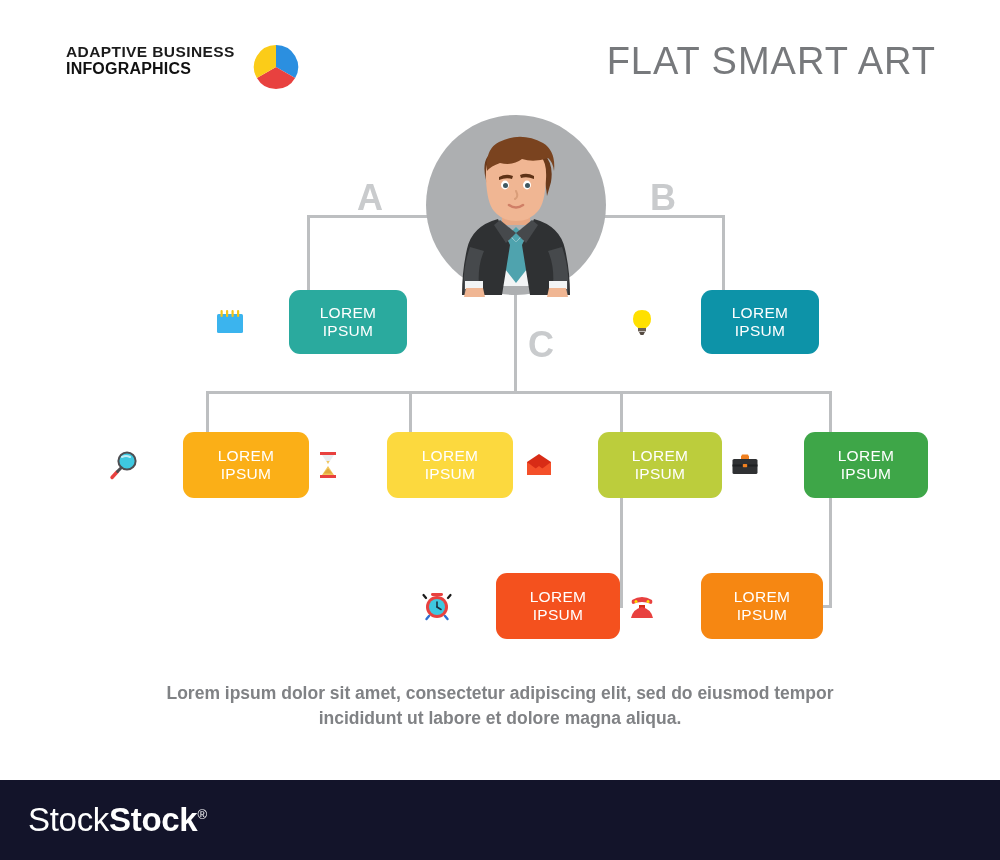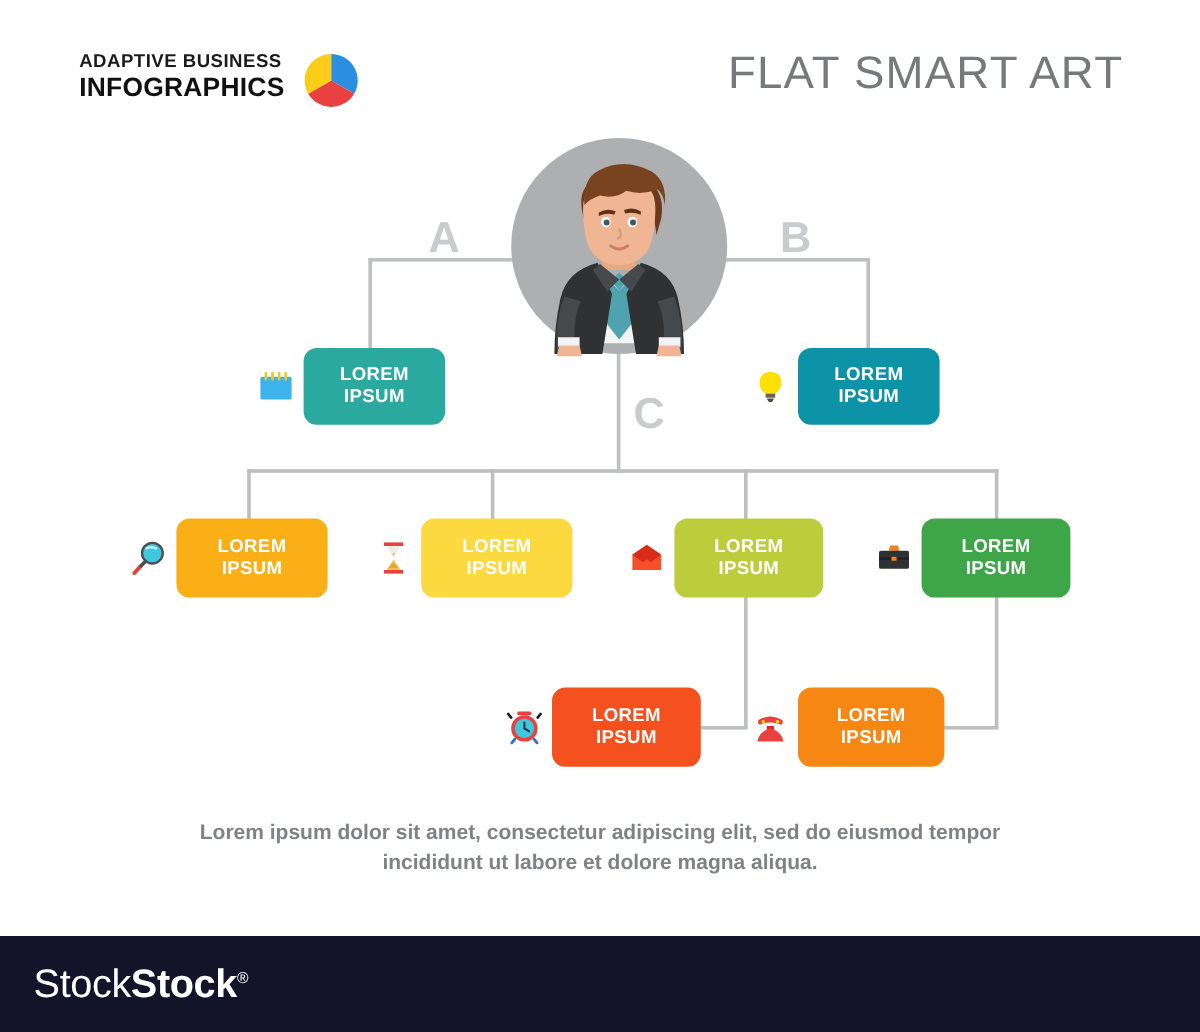--- a/index.html
+++ b/index.html
@@ -8,21 +8,21 @@
     font-family:"Liberation Sans", sans-serif;
     background:#ffffff;
     position:relative;
     overflow:hidden;
   }
   #stage { position:absolute; left:0; top:0; width:1000px; height:812px; background:#fff; }
 
   
   .logo-block { position:absolute; left:66px; top:44px; }
   .logo-line1 { font-size:15.5px; font-weight:bold; letter-spacing:.4px; color:#1b1b1b; line-height:1.05; }
-  .logo-line2 { font-size:22px; font-weight:bold; letter-spacing:.2px; color:#111; line-height:1.05; margin-top:1px; }
+  .logo-line2 { font-size:16px; font-weight:bold; letter-spacing:.2px; color:#111; line-height:1.05; margin-top:1px; }
   .logo-pie { position:absolute; left:253px; top:44px; width:46px; height:46px; }
 
   .page-title {
     position:absolute; right:64px; top:40px;
     font-size:38px; font-weight:400; letter-spacing:1px; color:#77797c;
     white-space:nowrap;
   }
 
   
   .conn { position:absolute; background:#bdbfc1; z-index:1; }
@@ -40,24 +40,24 @@
     position:absolute; z-index:2;
     font-size:36px; font-weight:bold; color:#c9cbcd; line-height:1;
   }
 
   
   .node { position:absolute; z-index:4; }
   .box {
     border-radius:11px;
     display:flex; flex-direction:column;
     align-items:center; justify-content:center;
-    color:#ffffff; font-weight:bold;
+    color:#ffffff; font-weight:normal;
     font-size:15.5px; line-height:1.16; letter-spacing:.3px;
     text-align:center;
-    height:100%; width:100%;
+    height:100%; width:100%;margin-left:36px;
   }
   .box span { display:block; }
   .node-icon {
     position:absolute; width:30px; height:30px;
     top:50%; transform:translateY(-50%);
     z-index:5;
   }
   .icon-left { right:calc(100% + 8px); }
 
   

